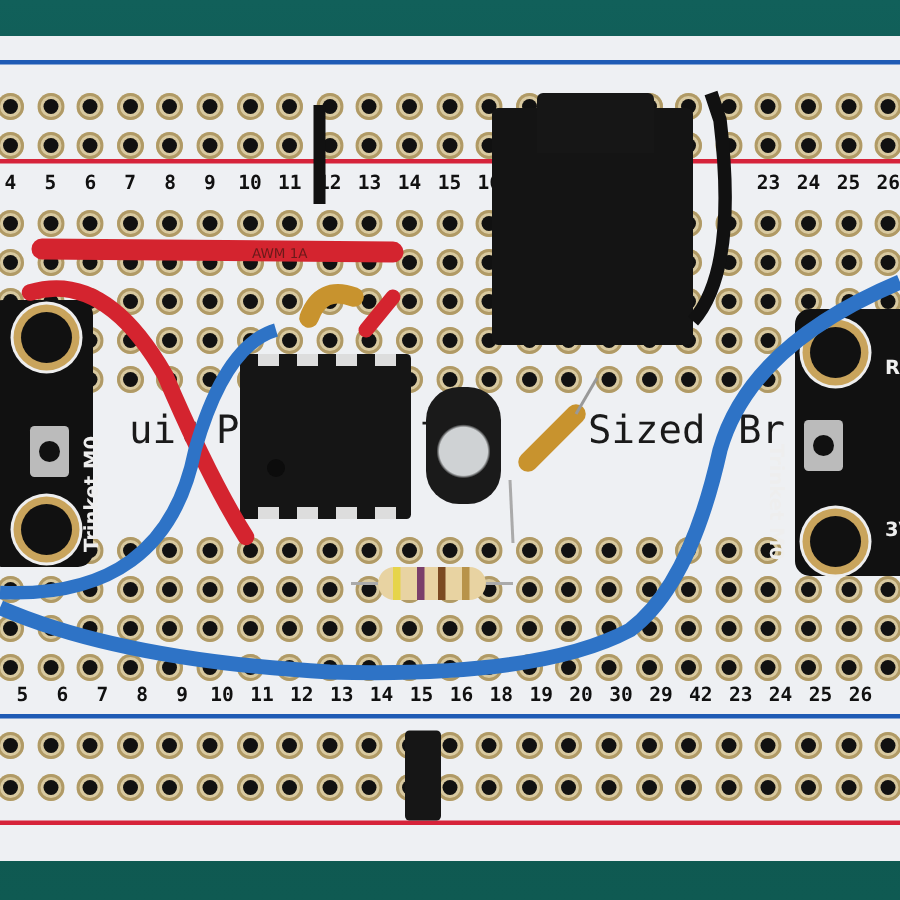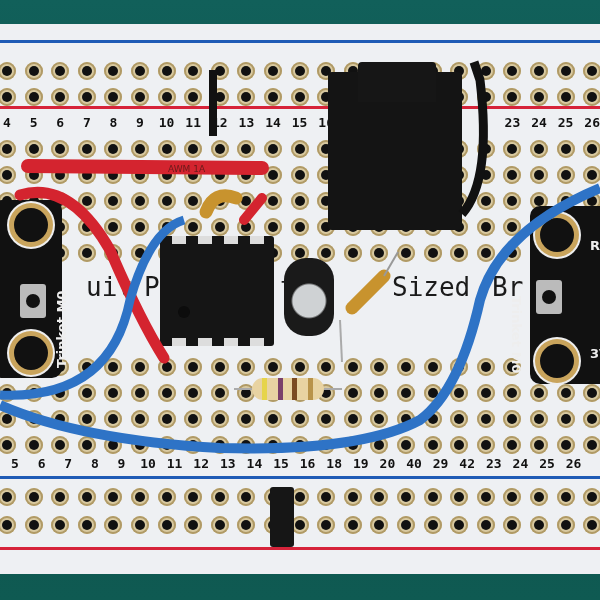--- a/index.html
+++ b/index.html
@@ -369,21 +369,21 @@
     <span class="num" style="left: 135px; top: 456px;">10</span>
     <span class="num" style="left: 161.6px; top: 456px;">11</span>
     <span class="num" style="left: 188.2px; top: 456px;">12</span>
     <span class="num" style="left: 214.8px; top: 456px;">13</span>
     <span class="num" style="left: 241.4px; top: 456px;">14</span>
     <span class="num" style="left: 268px; top: 456px;">15</span>
     <span class="num" style="left: 294.6px; top: 456px;">16</span>
     <span class="num" style="left: 321.2px; top: 456px;">18</span>
     <span class="num" style="left: 347.8px; top: 456px;">19</span>
     <span class="num" style="left: 374.4px; top: 456px;">20</span>
-    <span class="num" style="left: 401px; top: 456px;">40</span>
+    <span class="num" style="left: 401px; top: 456px;">30</span>
     <span class="num" style="left: 427.6px; top: 456px;">29</span>
     <span class="num" style="left: 454.2px; top: 456px;">42</span>
     <span class="num" style="left: 480.8px; top: 456px;">23</span>
     <span class="num" style="left: 507.4px; top: 456px;">24</span>
     <span class="num" style="left: 534px; top: 456px;">25</span>
     <span class="num" style="left: 560.6px; top: 456px;">26</span>
   </div>
 
 <span class="silk" style="left:86px;top:272px">uit</span>
 <span class="silk" style="left:144px;top:272px">Pe</span>

